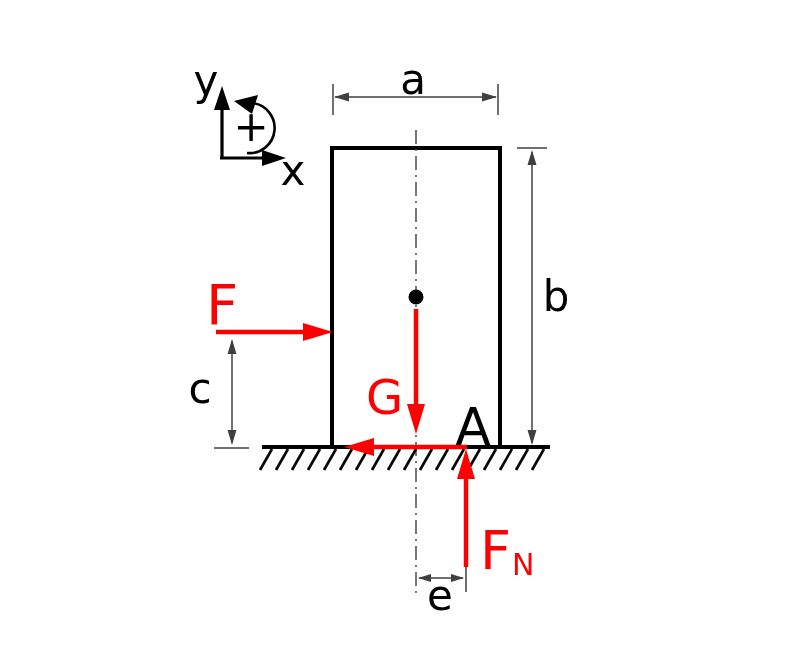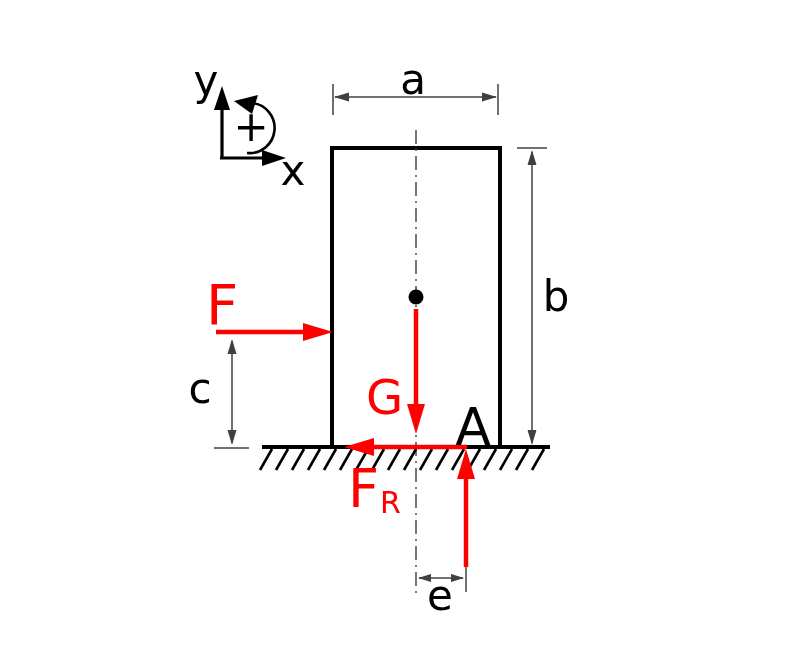--- a/index.html
+++ b/index.html
@@ -126,14 +126,14 @@
 
   <span class="lbl" style="left:413px; top:80px">a</span>
   <span class="lbl" style="left:556px; top:297px">b</span>
   <span class="lbl" style="left:200px; top:389px">c</span>
   <span class="lbl" style="left:440px; top:596px">e</span>
 
   <span class="lbl lbl-big" style="left:473px; top:427px">A</span>
 
   <span class="force-lbl" style="left:206px; top:277px; font-size:56px">F</span>
   <span class="force-lbl" style="left:366px; top:373px; font-size:48px">G</span>
-  <span class="force-lbl" style="left:348px; top:462px"><span>F</span><span class="sub">R</span></span>
+  <span class="force-lbl" style="left:480px; top:524px"><span>F</span><span class="sub">N</span></span>
 </div>
 
 </body></html>

